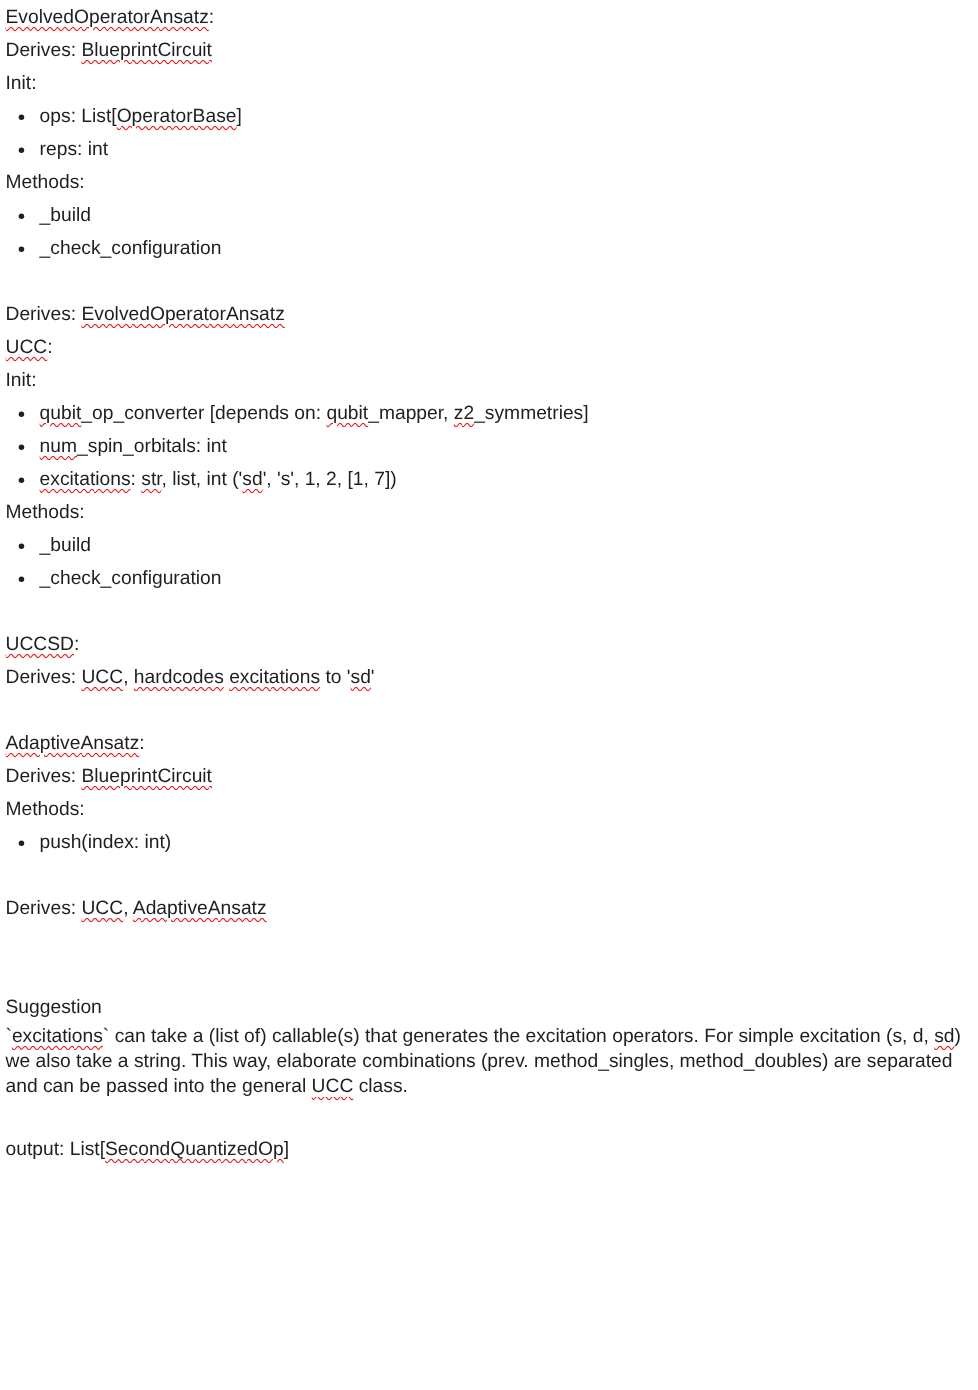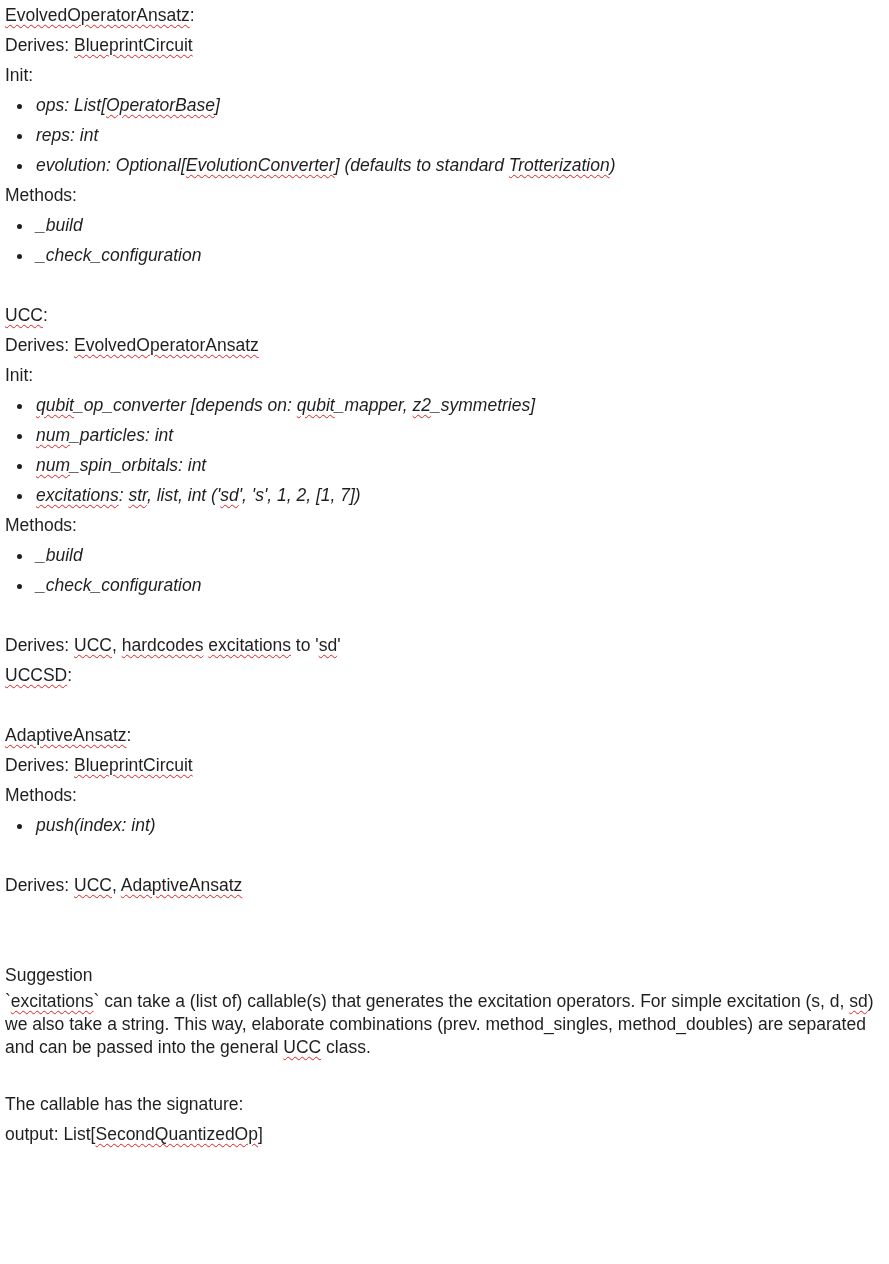--- a/index.html
+++ b/index.html
@@ -5,21 +5,21 @@
   html, body { margin: 0; padding: 0; background: #ffffff; }
   body {
     width: 889px; height: 1264px; overflow: hidden;
     font-family: "Liberation Sans", "DejaVu Sans", sans-serif;
     font-size: 17.5px; color: #1f1f1f;
   }
   .doc { padding: 0 0 0 5px; }
   .line { height: 30px; line-height: 30px; white-space: nowrap; }
   .blank { height: 30px; }
   .blank2 { height: 60px; }
-  .bullet { position: relative; padding-left: 31px; font-style: italic; }
+  .bullet { position: relative; padding-left: 31px; }
   .bullet::before {
     content: ""; position: absolute; left: 12px; top: 14px;
     width: 5px; height: 5px; border-radius: 50%; background: #1f1f1f;
   }
   .sp {
     text-decoration: underline wavy #e02020;
     text-decoration-thickness: 1px;
     text-underline-offset: 3px;
   }
   .bold { font-weight: normal; }
@@ -28,50 +28,47 @@
 </head>
 <body>
 
 <div class="doc">
 
   <div class="line"><span class="sp">EvolvedOperatorAnsatz</span>:</div>
   <div class="line"><span>Derives: </span><span class="sp">BlueprintCircuit</span></div>
   <div class="line">Init:</div>
   <div class="line bullet"><span>ops: List[</span><span class="sp">OperatorBase</span><span>]</span></div>
   <div class="line bullet"><span>reps: int</span></div>
-  <div class="line bullet"><span>evolution: Optional[</span><span class="sp">EvolutionConverter</span><span>] (defaults to standard </span><span class="sp">Trotterization</span><span>)</span></div>
   <div class="line">Methods:</div>
   <div class="line bullet">_build</div>
   <div class="line bullet">_check_configuration</div>
   <div class="blank"></div>
 
+  <div class="line"><span>Derives: </span><span class="sp">EvolvedOperatorAnsatz</span></div>
   <div class="line"><span class="sp">UCC</span>:</div>
-  <div class="line"><span>Derives: </span><span class="sp">EvolvedOperatorAnsatz</span></div>
   <div class="line">Init:</div>
   <div class="line bullet"><span class="sp">qubit</span><span>_op_converter [depends on: </span><span class="sp">qubit</span><span>_mapper, </span><span class="sp">z2</span><span>_symmetries]</span></div>
-  <div class="line bullet"><span class="sp">num</span><span>_particles: int</span></div>
   <div class="line bullet"><span class="sp">num</span><span>_spin_orbitals: int</span></div>
   <div class="line bullet"><span class="sp">excitations</span><span>: </span><span class="sp">str</span><span>, list, int ('</span><span class="sp">sd</span><span>', 's', 1, 2, [1, 7])</span></div>
   <div class="line">Methods:</div>
   <div class="line bullet">_build</div>
   <div class="line bullet">_check_configuration</div>
   <div class="blank"></div>
 
+  <div class="line"><span class="sp">UCCSD</span>:</div>
   <div class="line"><span>Derives: </span><span class="sp">UCC</span><span>, </span><span class="sp">hardcodes</span> <span class="sp">excitations</span><span> to '</span><span class="sp">sd</span><span>'</span></div>
-  <div class="line"><span class="sp">UCCSD</span>:</div>
   <div class="blank"></div>
 
   <div class="line"><span class="sp">AdaptiveAnsatz</span>:</div>
   <div class="line"><span>Derives: </span><span class="sp">BlueprintCircuit</span></div>
   <div class="line">Methods:</div>
   <div class="line bullet">push(index: int)</div>
   <div class="blank"></div>
 
   <div class="line"><span>Derives: </span><span class="sp">UCC</span><span>, </span><span class="sp">AdaptiveAnsatz</span></div>
   <div class="blank2"></div>
 
   <div class="line bold">Suggestion</div>
   <div class="para"><span>`</span><span class="sp">excitations</span><span>` can take a (list of) callable(s) that generates the excitation operators. For simple excitation (s, d, </span><span class="sp">sd</span><span>) we also take a string. This way, elaborate combinations (prev. method_singles, method_doubles) are separated and can be passed into the general </span><span class="sp">UCC</span><span> class.</span></div>
   <div class="blank"></div>
-  <div class="line">The callable has the signature:</div>
   <div class="line"><span>output: List[</span><span class="sp">SecondQuantizedOp</span><span>]</span></div>
 
 </div>
 
 </body></html>

